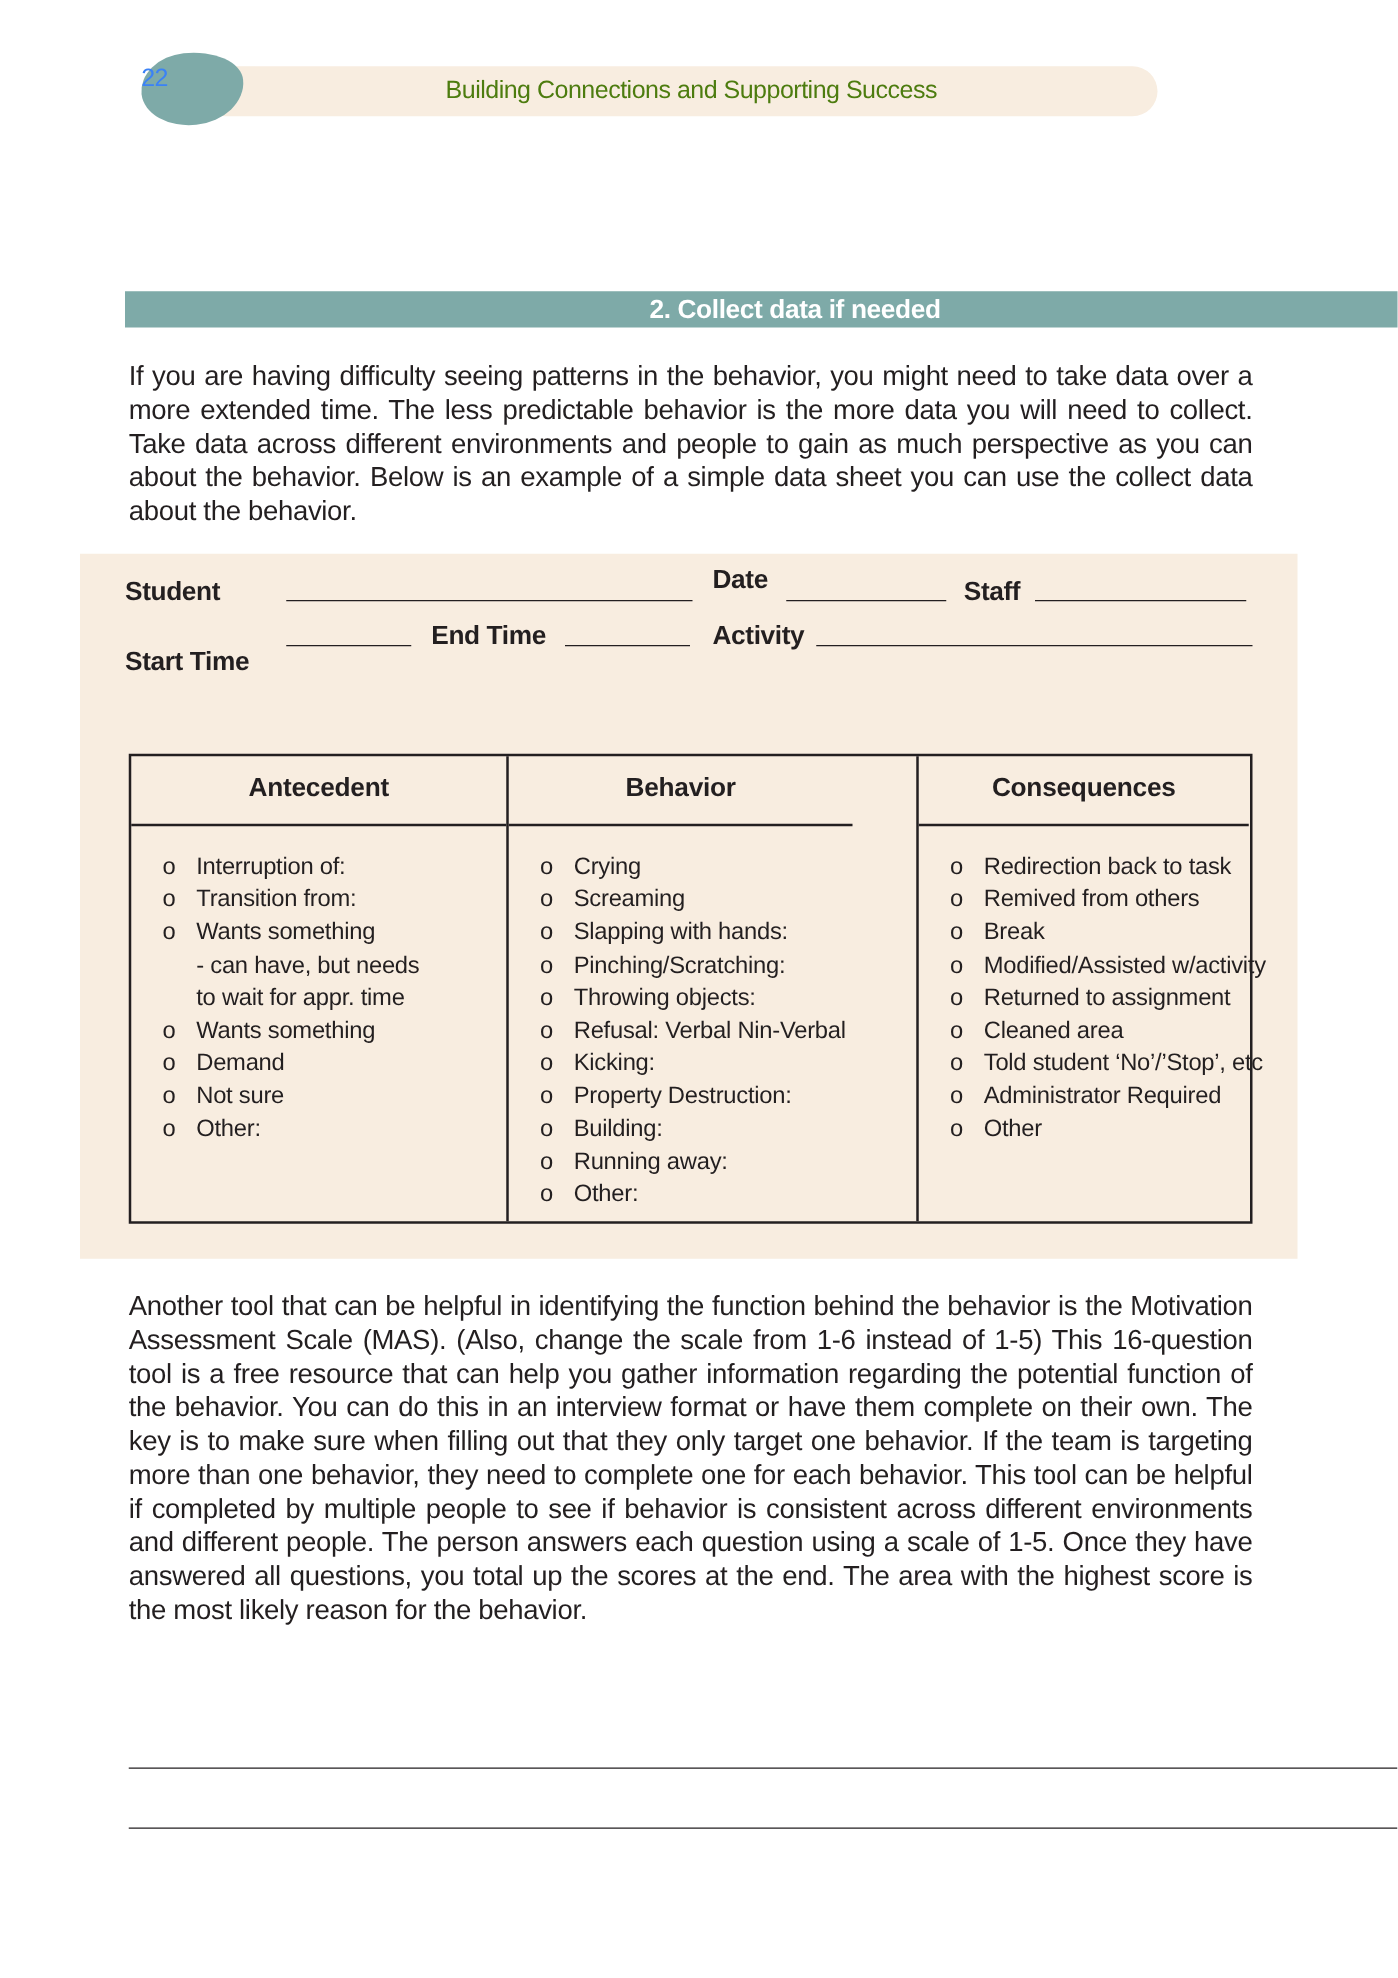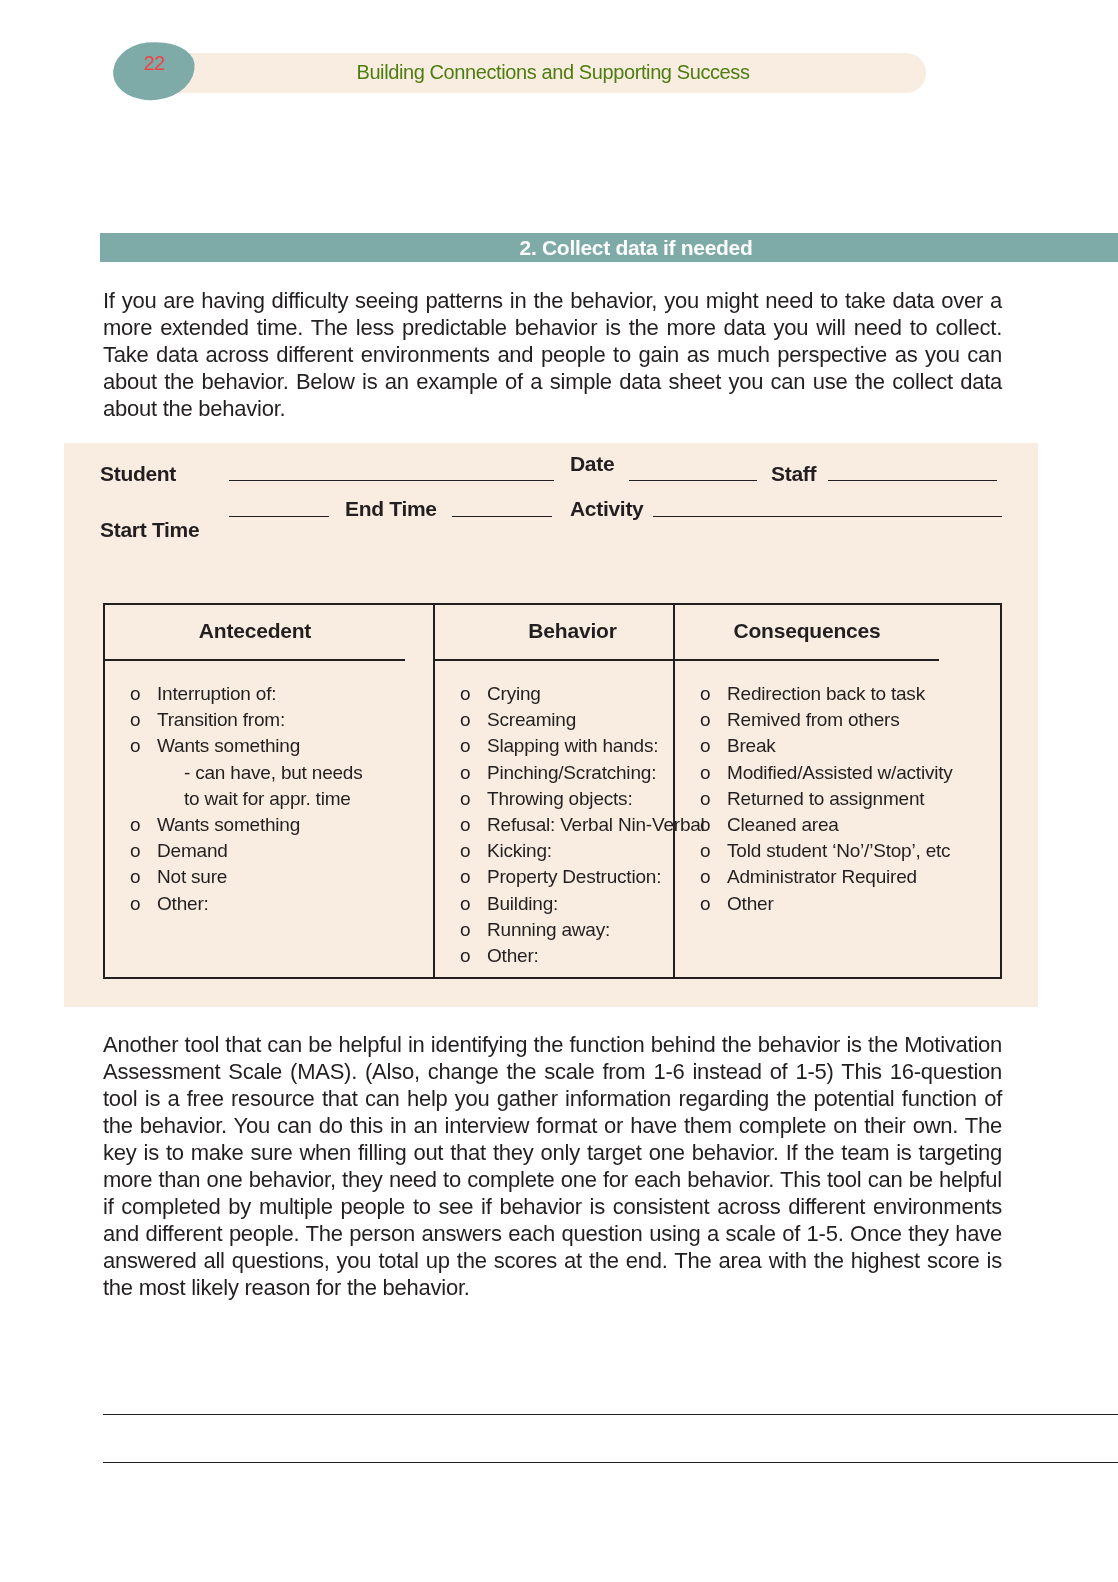--- a/index.html
+++ b/index.html
@@ -5,22 +5,22 @@
   html, body { margin: 0; padding: 0; background: #ffffff; }
   body { width: 1118px; height: 1582px; position: relative; overflow: hidden;
          font-family: "Liberation Sans", sans-serif; color: #231f20; }
 
   
   .header-pill { position: absolute; left: 160px; top: 53px; width: 766px; height: 40px;
                  background: #f8ede0; border-radius: 20px; }
   .page-blob { position: absolute; left: 113px; top: 42px; width: 82px; height: 58px;
                background: #7eaaa8; border-radius: 45% 55% 50% 50% / 50% 45% 55% 50%;
                transform: rotate(-6deg); }
-  .page-number { position: absolute; left: 113px; top: 52px; width: 82px; text-align: center;
-                 font-size: 20px; color: #ef4444; letter-spacing: -0.5px; }
+  .page-number { position: absolute; left: 113px; top: 52px; width: 82px; 
+                 font-size: 20px; color: #3b82f6; letter-spacing: -0.5px; }
   .running-title { position: absolute; left: 160px; top: 61px; width: 786px; text-align: center;
                    font-size: 20px; color: #4d7c0f; letter-spacing: -0.4px; }
 
   
   .section-bar { position: absolute; left: 100px; top: 233px; width: 1072px; height: 29px;
                  background: #7eaaa8; }
   .section-title { display: block; text-align: center; color: #ffffff; font-weight: bold;
                    font-size: 21px; line-height: 29px; letter-spacing: -0.3px; }
 
   .para { position: absolute; left: 103px; width: 899px; font-size: 22px; line-height: 27px;
@@ -39,24 +39,24 @@
                border: 2px solid #231f20; box-sizing: border-box; }
   .abc-col { position: absolute; top: 0; height: 100%; box-sizing: border-box; }
   .abc-col + .abc-col { border-left: 2px solid #231f20; }
   .col-head { height: 56px; border-bottom: 2px solid #231f20; box-sizing: border-box;
               text-align: center; font-weight: bold; font-size: 21px; line-height: 52px;
               letter-spacing: -0.2px; }
   .col-list { list-style: none; margin: 0; padding: 20px 0 0 0; }
   .col-list li { position: relative; font-size: 19px; line-height: 26.2px; padding-left: 52px;
                  letter-spacing: -0.2px; white-space: nowrap; }
   .col-list li .bullet { position: absolute; left: 25px; top: 0; font-size: 19px; }
-  .col-list li.cont { padding-left: 79px; }
+  .col-list li.cont { padding-left: 52px; }
   .col-1 { left: 0; width: 300px; }
-  .col-2 { left: 300px; width: 277px; margin-left: 28px; }
-  .col-3 { left: 568px; width: 266px; }
+  .col-2 { left: 300px; width: 277px; }
+  .col-3 { left: 628px; width: 266px; }
 
   .blank-line { position: absolute; left: 103px; width: 1015px; height: 0;
                 border-top: 1.5px solid #231f20; }
 </style>
 </head>
 <body>
 
 <div class="header-pill"></div>
 <div class="page-blob"></div>
 <div class="page-number">22</div>

